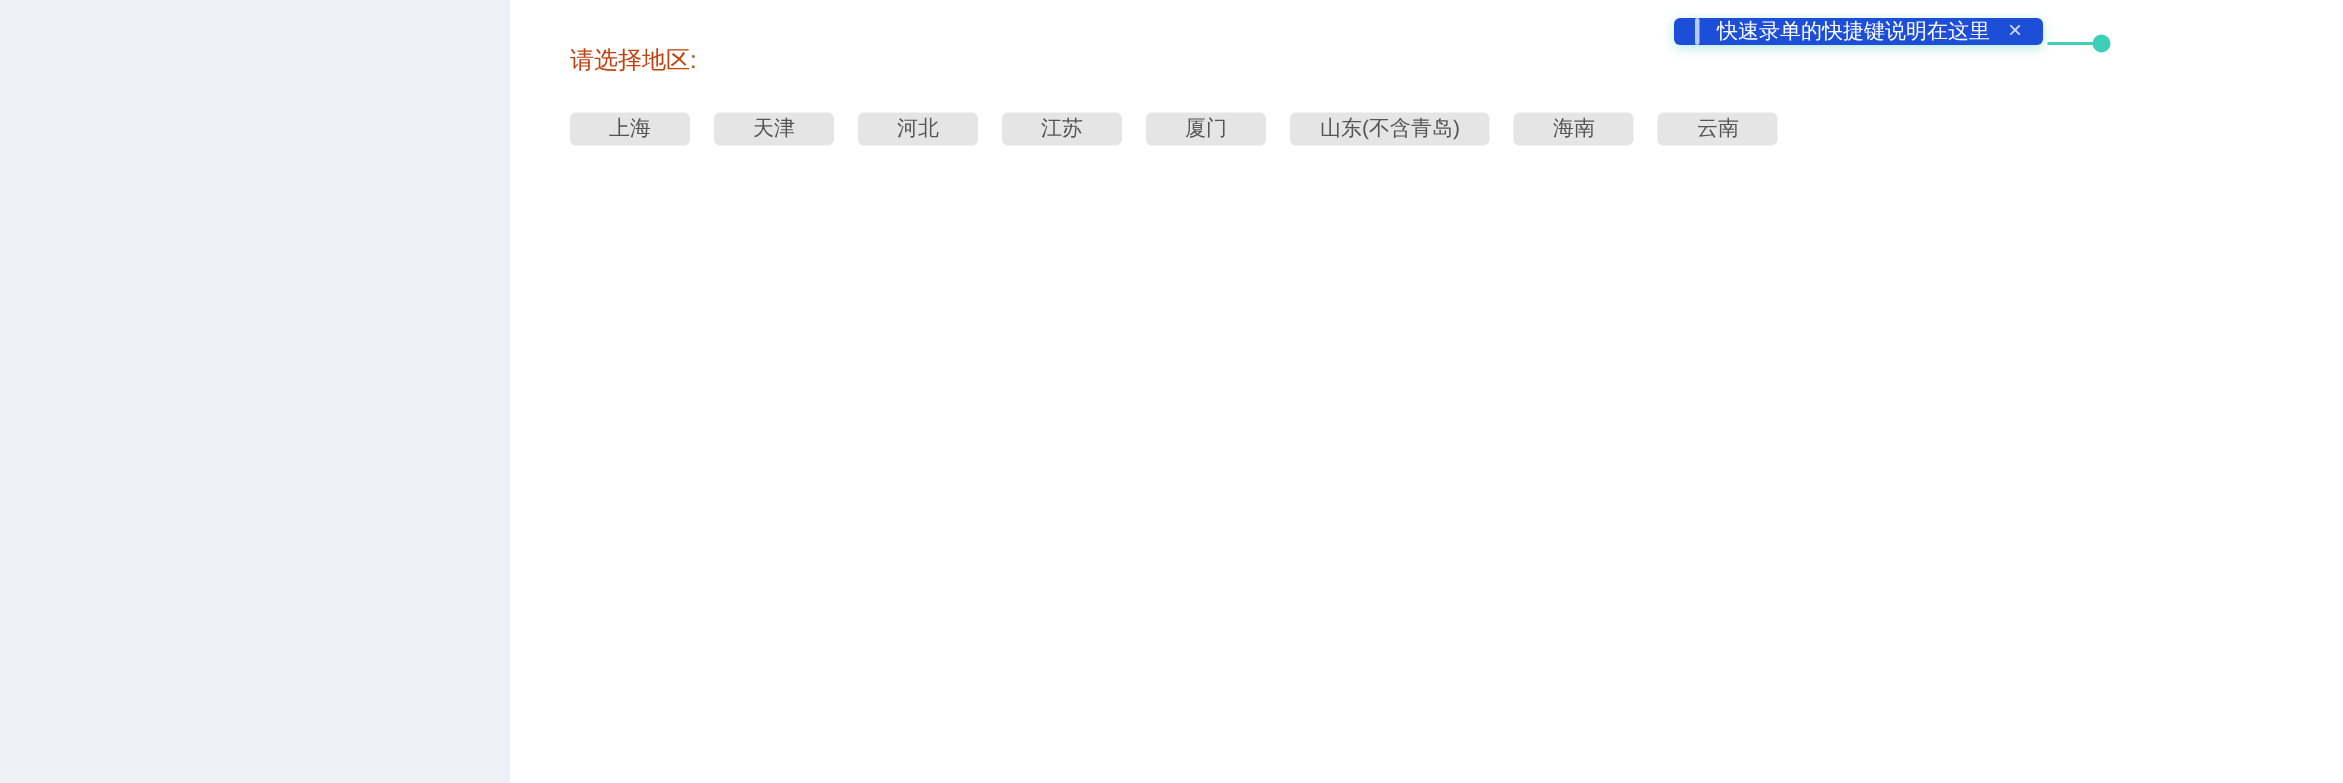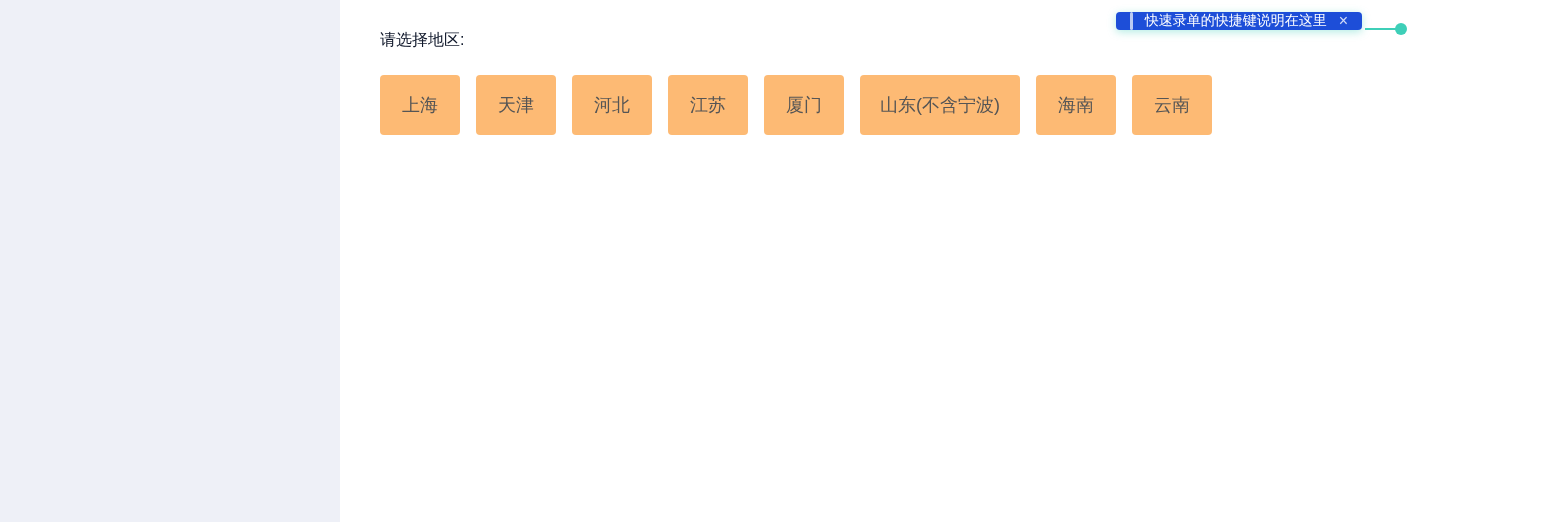--- a/index.html
+++ b/index.html
@@ -31,37 +31,37 @@
       left: 340px;
       top: 0;
       right: 0;
       bottom: 0;
       background: #ffffff;
       padding: 30px 40px;
     }
 
     .section-title {
       font-size: 16px;
-      color: #0f172a;
+      color: #c2410c;
       margin-bottom: 24px;
       font-weight: normal;
     }
 
     .region-grid {
       display: flex;
       flex-wrap: wrap;
       gap: 16px;
     }
 
     .region-btn {
-      background: #fdba74;
+      background: #e5e5e5;
       border: none;
       border-radius: 4px;
-      padding: 18px 20px;
-      font-size: 18px;
+      padding: 2px 20px;
+      font-size: 14px;
       color: #555;
       cursor: pointer;
       min-width: 80px;
       text-align: center;
       white-space: nowrap;
     }
 
     
     .tooltip-badge {
       position: absolute;
@@ -123,21 +123,21 @@
 <div class="main-content">
   <div class="section-title">请选择地区:</div>
 
   <div class="region-grid">
 
   <button class="region-btn">上海</button>
       <button class="region-btn">天津</button>
       <button class="region-btn">河北</button>
       <button class="region-btn">江苏</button>
       <button class="region-btn">厦门</button>
-      <button class="region-btn">山东(不含宁波)</button>
+      <button class="region-btn">山东(不含青岛)</button>
       <button class="region-btn">海南</button>
       <button class="region-btn">云南</button>
     </div>
 </div>
 
 <div class="tooltip-badge">
   <span>快速录单的快捷键说明在这里</span>
   <span class="tooltip-close">×</span>
 </div>
 

